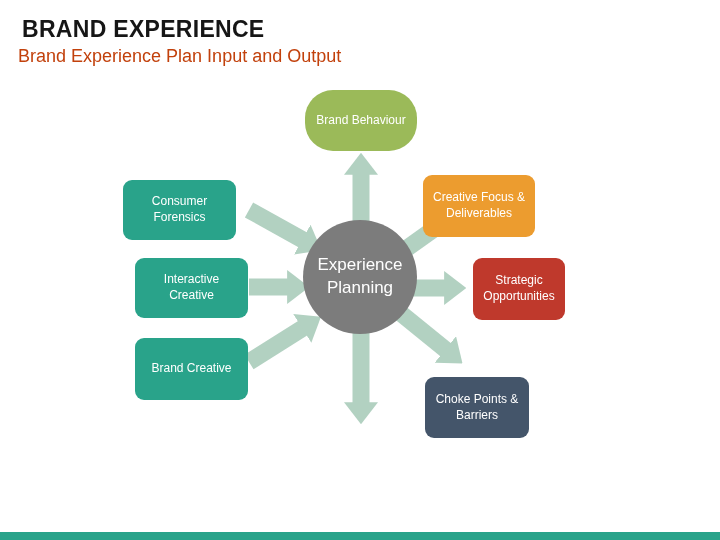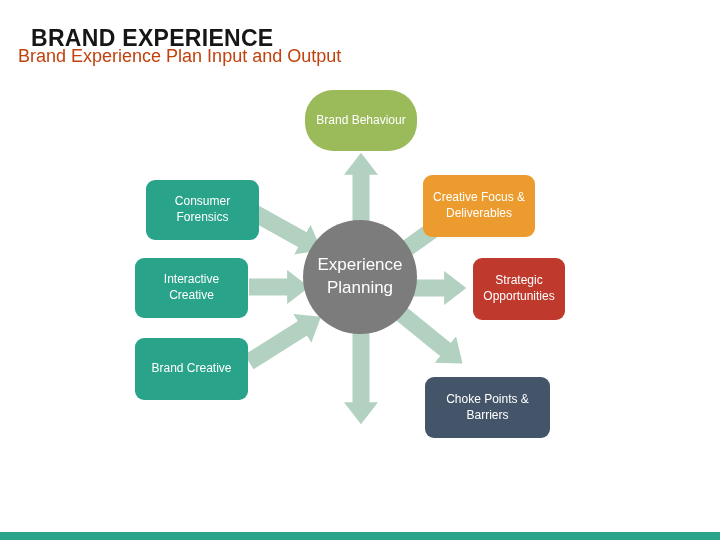--- a/index.html
+++ b/index.html
@@ -14,21 +14,21 @@
   .slide {
     position: relative;
     width: 720px;
     height: 540px;
     background: #ffffff;
   }
   .title {
     position: absolute;
     left: 18px;
     top: 12px;
-    margin: 13px;
+    margin: 4px;
     font-size: 23px;
     font-weight: bold;
     color: #161616;
     letter-spacing: 0.3px;
   }
   .subtitle {
     position: absolute;
     left: 18px;
     top: 46px;
     font-size: 18px;
@@ -76,25 +76,25 @@
     align-items: center;
     justify-content: center;
     text-align: center;
     font-size: 17px;
     line-height: 1.35;
     box-sizing: border-box;
     padding: 6px;
   }
   .n-brand-behaviour       { left: 305px; top:  90px; width: 112px; height: 61px; border-radius: 28px; }
   .n-creative-focus        { left: 423px; top: 139px; width: 112px; height: 62px; }
-  .n-consumer-forensics    { left: 146px; top: 180px; width: 113px; height: 60px; }
+  .n-consumer-forensics    { left: 123px; top: 180px; width: 113px; height: 60px; }
   .n-interactive-landscape { left: 135px; top: 258px; width: 113px; height: 60px; }
   .n-strategic-opportunities { left: 473px; top: 258px; width: 92px; height: 62px; }
   .n-brand-planning        { left: 135px; top: 338px; width: 113px; height: 62px; }
-  .n-choke-points          { left: 425px; top: 377px; width: 125px; height: 61px; }
+  .n-choke-points          { left: 425px; top: 377px; width: 104px; height: 61px; }
   .n-success-metrics       { left: 305px; top: 430px; width: 112px; height: 58px; }
   .n-consumer-forensics span { display: inline-block; max-width: 82px; }
   .footer-bar {
     position: absolute;
     left: 0;
     top: 532px;
     width: 720px;
     height: 8px;
     z-index: 3;
   }

